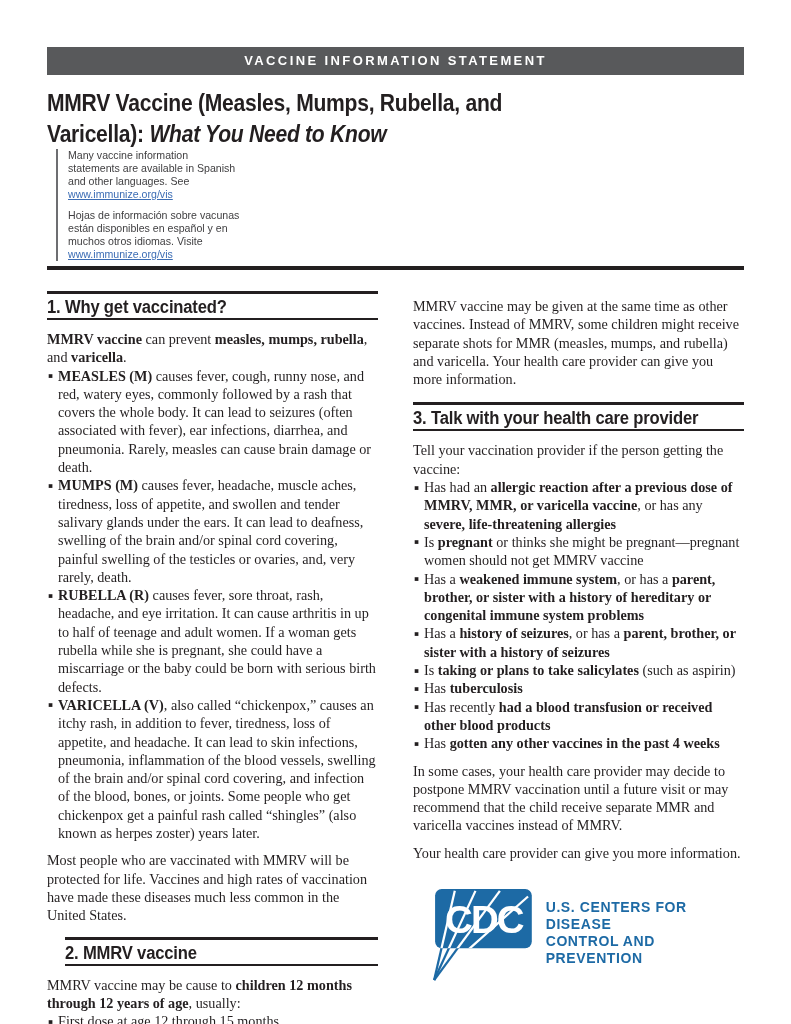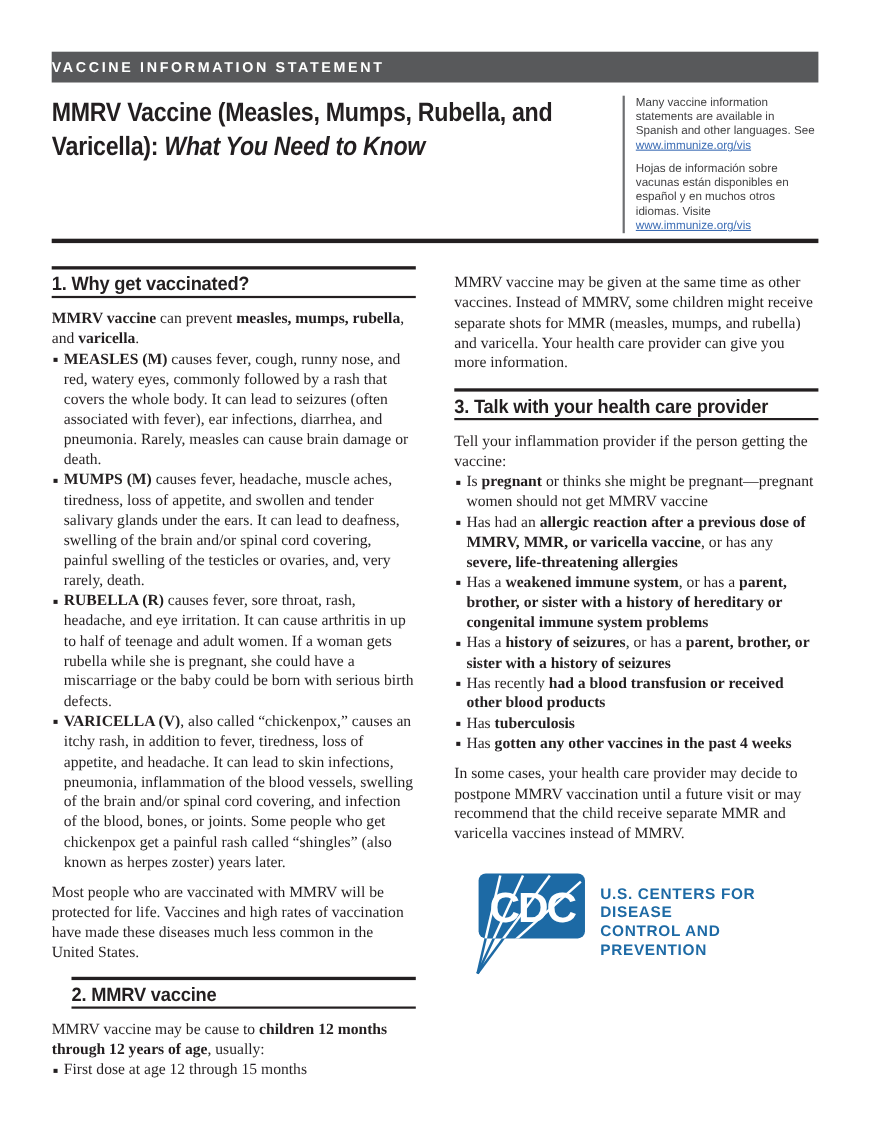--- a/index.html
+++ b/index.html
@@ -3,24 +3,24 @@
 <meta charset="utf-8">
 <style>
   * { margin:0; padding:0; box-sizing:border-box; }
   html,body { width:791px; height:1024px; background:#ffffff; overflow:hidden; }
   body { font-family:"Liberation Serif", serif; color:#231f20; position:relative; }
   .page { position:absolute; inset:0; padding:47px 47px 0 47px; }
 
   .banner {
     height:28px; background:#58595b; color:#ffffff;
     font-family:"Liberation Sans", sans-serif; font-weight:bold;
-    font-size:13px; letter-spacing:2.4px; line-height:28px;
+    font-size:13px; letter-spacing:2.4px; text-align:center; line-height:28px;
   }
 
-  .header-row { display:flex; margin-top:12px; }
+  .header-row { display:flex; margin-top:12px;flex-direction:column; }
   .title { width:510px; }
   .title-inner {
     width:580px; transform:scaleX(0.879); transform-origin:0 0;
     font-family:"Liberation Sans", sans-serif; font-weight:bold;
     font-size:24px; line-height:31px; letter-spacing:-0.3px; color:#231f20;
   }
   .title-inner .it { font-style:italic; }
 
   .info-box {
     margin-left:9px; border-left:2px solid #6d6e71; padding-left:10px;
@@ -110,31 +110,33 @@
         <li><span>First dose at age 12 through 15 months</span></li>
       </ul>
     </div>
 
     <div class="col">
       <p class="first">MMRV vaccine may be given at the same time as other vaccines. Instead of MMRV, some children might receive separate shots for MMR (measles, mumps, and rubella) and varicella. Your health care provider can give you more information.</p>
 
       <div class="sec-head mt14">
         <div class="h-inner">3. Talk with your health care provider</div>
       </div>
-      <p class="bt">Tell your inflammation provider if the person getting the vaccine:</p>
+      <p class="bt">Tell your vaccination provider if the person getting the vaccine:</p>
       <ul class="blist">
+        <li><span>Has had an </span><b>allergic reaction after a previous dose of MMRV, MMR, or varicella vaccine</b><span>, or has any </span><b>severe, life-threatening allergies</b><span></span></li>
         <li><span>Is </span><b>pregnant</b><span> or thinks she might be pregnant—pregnant women should not get MMRV vaccine</span></li>
-        <li><span>Has had an </span><b>allergic reaction after a previous dose of MMRV, MMR, or varicella vaccine</b><span>, or has any </span><b>severe, life-threatening allergies</b><span></span></li>
         <li><span>Has a </span><b>weakened immune system</b><span>, or has a </span><b>parent, brother, or sister with a history of hereditary or congenital immune system problems</b><span></span></li>
         <li><span>Has a </span><b>history of seizures</b><span>, or has a </span><b>parent, brother, or sister with a history of seizures</b><span></span></li>
+        <li><span>Is </span><b>taking or plans to take salicylates</b><span> (such as aspirin)</span></li>
+        <li><span>Has </span><b>tuberculosis</b><span></span></li>
         <li><span>Has recently </span><b>had a blood transfusion or received other blood products</b><span></span></li>
-        <li><span>Has </span><b>tuberculosis</b><span></span></li>
         <li><span>Has </span><b>gotten any other vaccines in the past 4 weeks</b><span></span></li>
       </ul>
       <p class="mt9">In some cases, your health care provider may decide to postpone MMRV vaccination until a future visit or may recommend that the child receive separate MMR and varicella vaccines instead of MMRV.</p>
+      <p class="mt9">Your health care provider can give you more information.</p>
 
       <div class="logo-row">
         <svg width="120" height="98" viewBox="0 0 120 98" aria-hidden="true">
           <defs>
             <clipPath id="lgclip">
                 <rect x="15" y="0" width="103" height="63" rx="7"></rect>
               </clipPath>
           </defs>
           <g stroke="#1d6aa5" stroke-width="2.4">
             <line x1="14" y1="97" x2="36" y2="2"></line>

